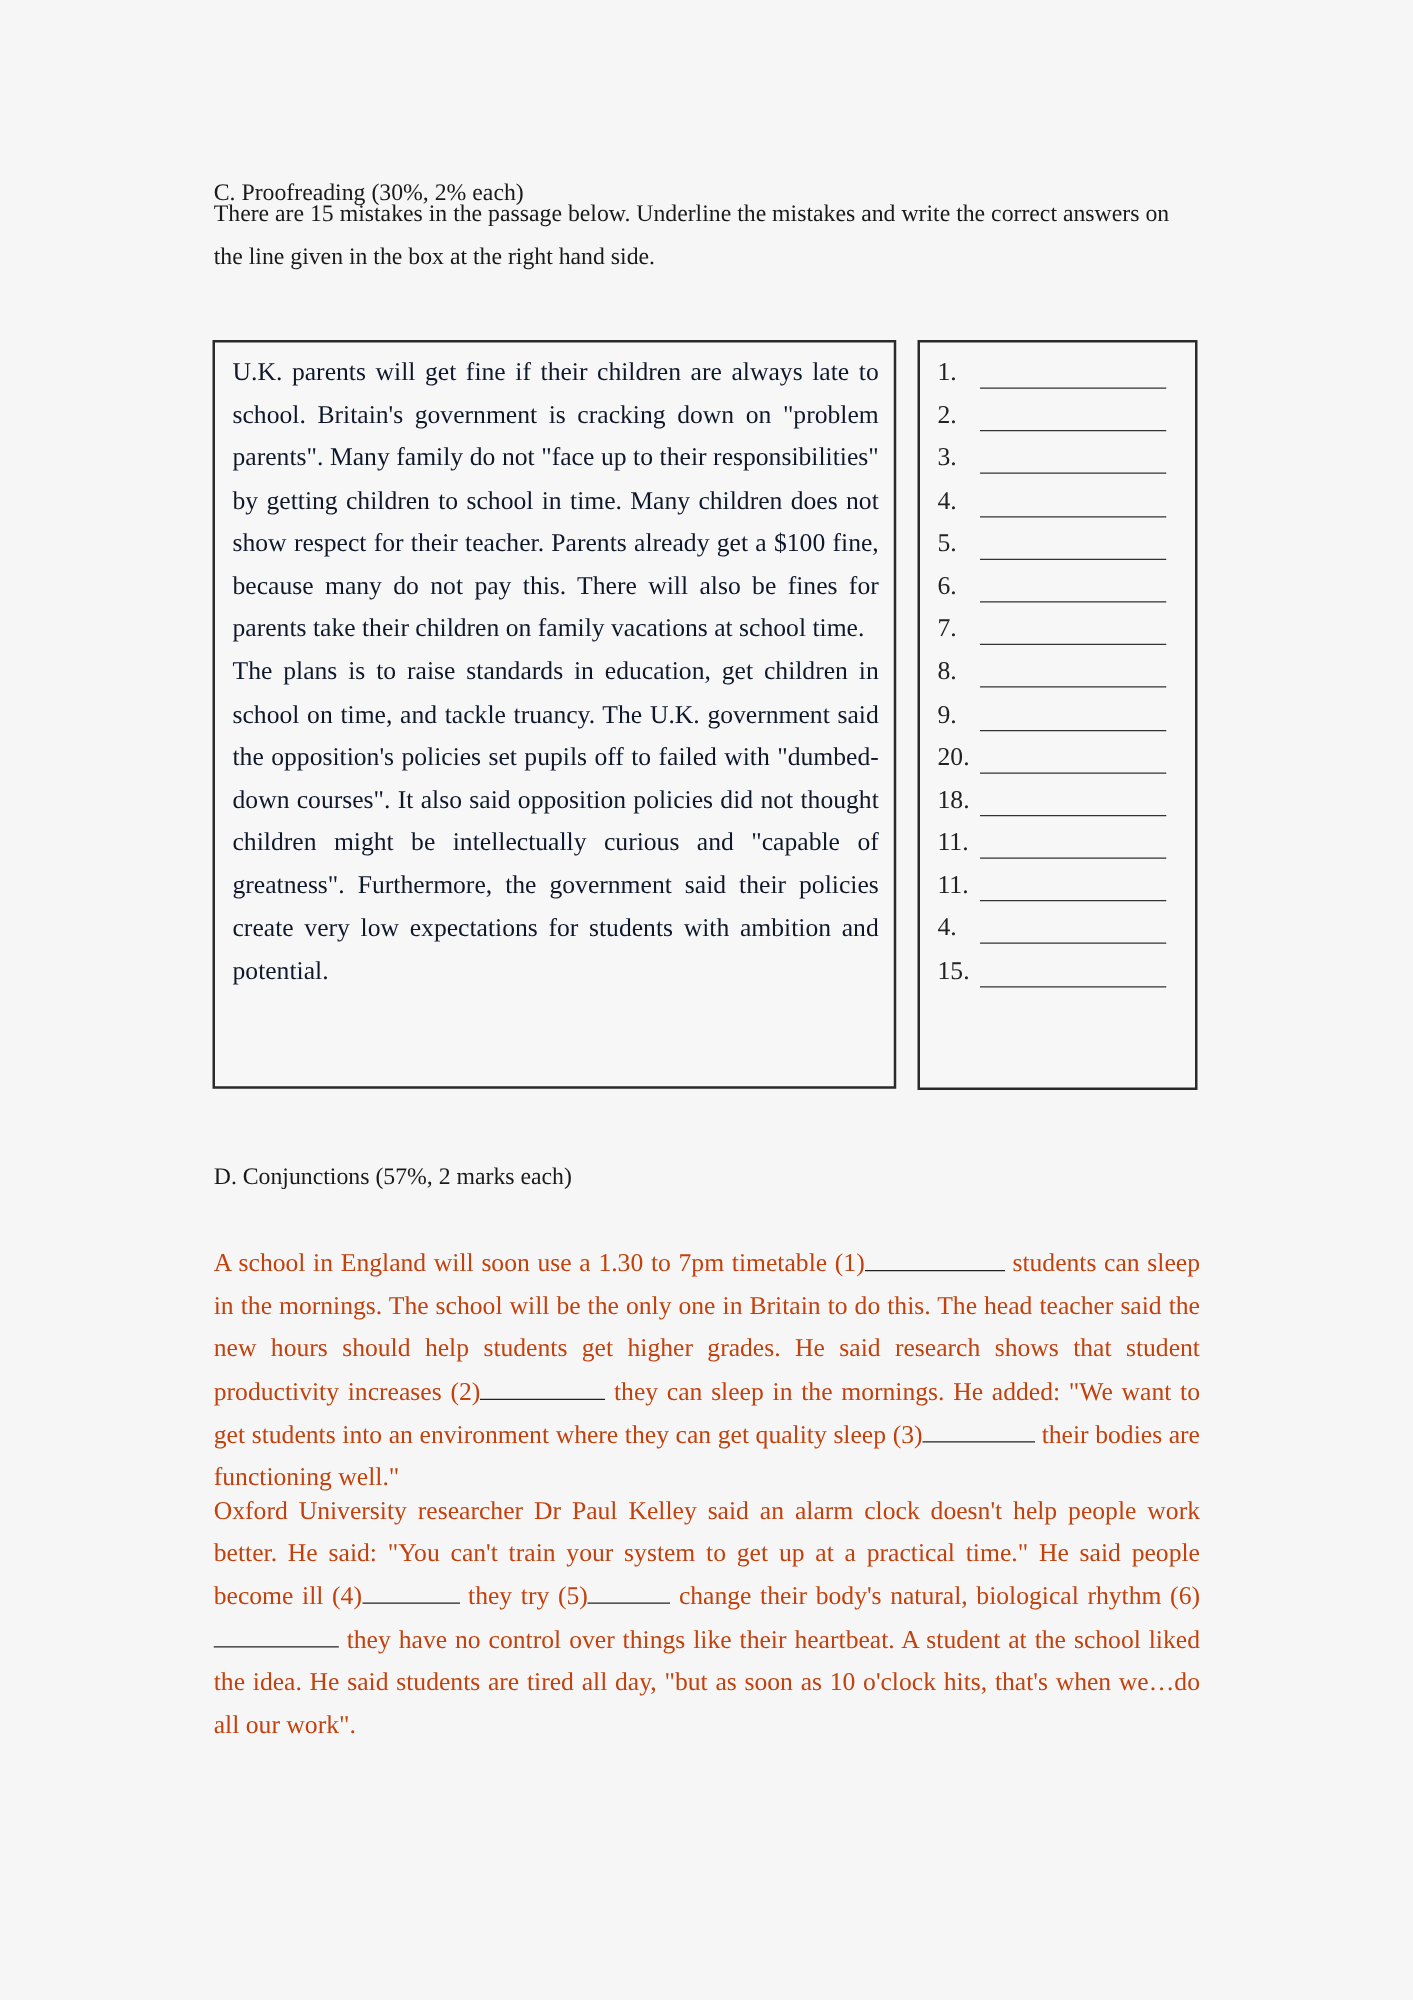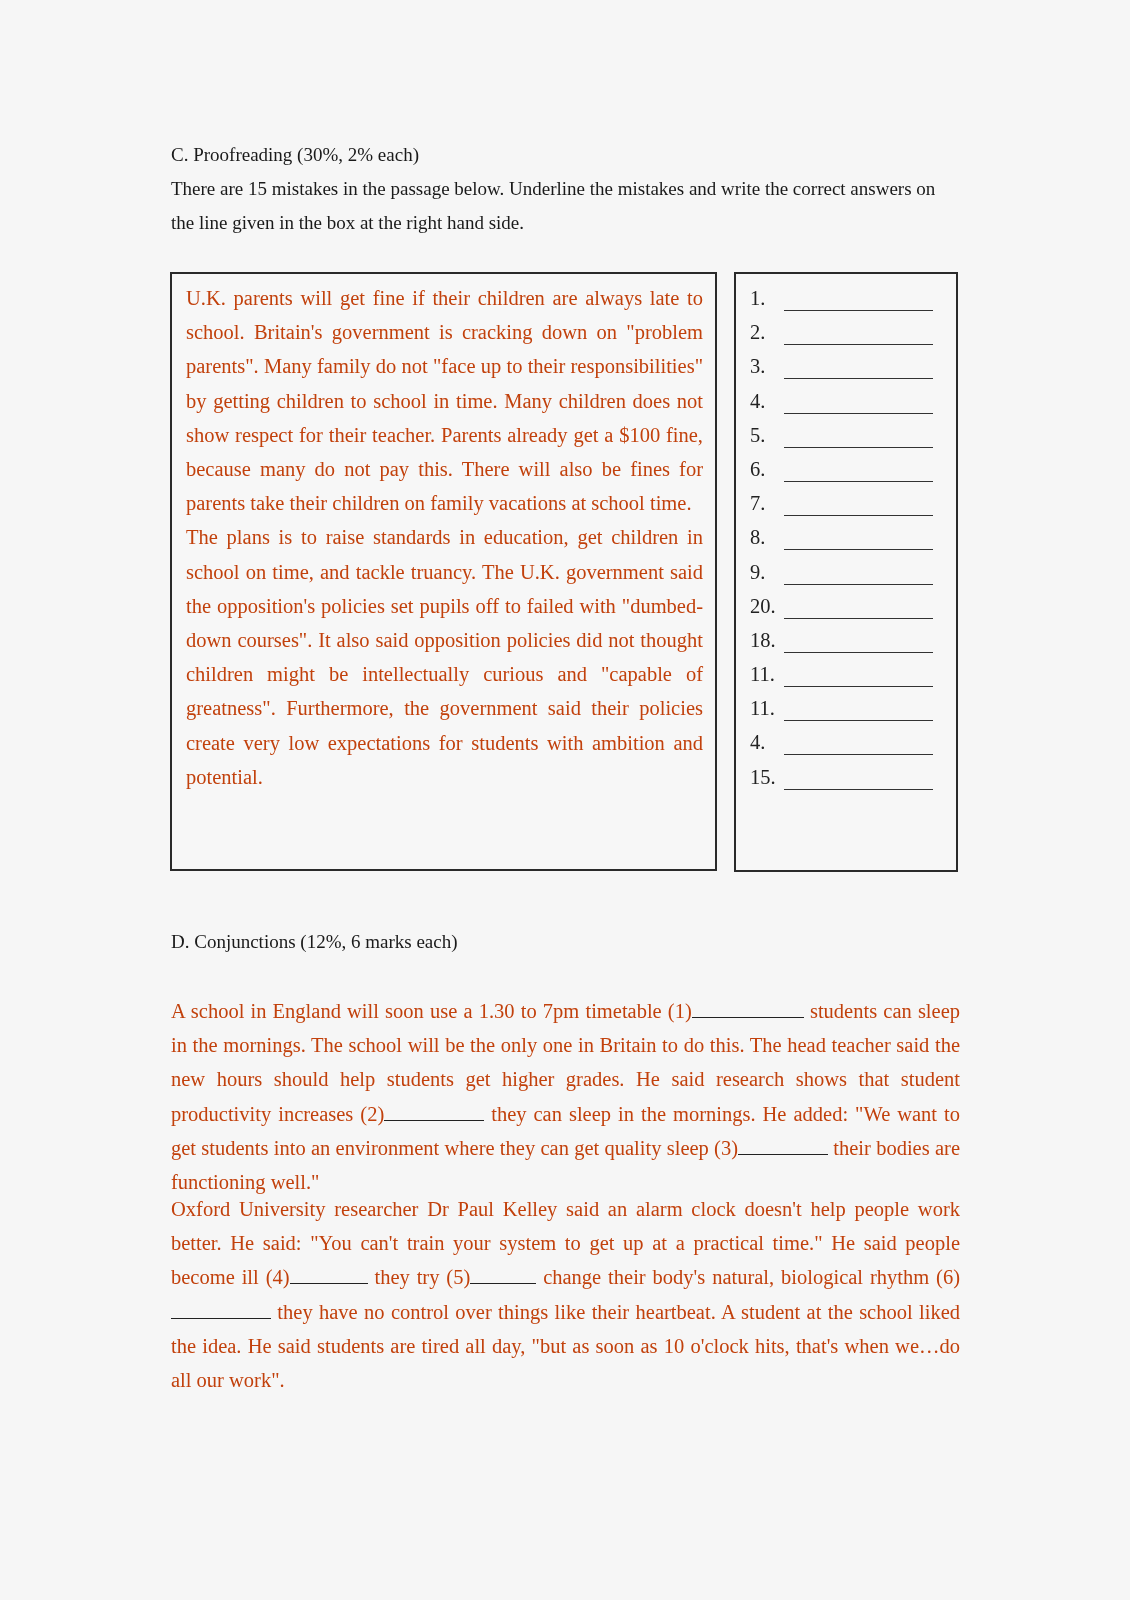--- a/index.html
+++ b/index.html
@@ -10,32 +10,32 @@
       color: #1a1a1a;
       position: relative;
       overflow: hidden;
     }
     .page { position: absolute; left: 0; top: 0; width: 1130px; height: 1600px; }
     .heading, .instruction {
       position: absolute; left: 171px; width: 790px;
       font-weight: normal; font-size: 19px; line-height: 34px;
     }
     .sec-c-title { top: 138px; }
-    .sec-c-instr { top: 172px; }
+    .sec-c-instr { top: 155px; }
 
     .passage-box {
       position: absolute; left: 170px; top: 272px;
       width: 547px; height: 599px;
       border: 2px solid #2a2a2a; box-sizing: border-box;
       background: #f7f7f7;
     }
     .passage-text {
       position: absolute; left: 14px; top: 7px; width: 517px;
       font-size: 20.5px; line-height: 34.2px; text-align: justify;
-      color: #c2410c;
+      color: #0f172a;
     }
     .passage-text p { margin: 0; }
 
     .answer-box {
       position: absolute; left: 734px; top: 272px;
       width: 224px; height: 600px;
       border: 2px solid #2a2a2a; box-sizing: border-box;
       background: #f7f7f7;
     }
     .answer-list { position: absolute; left: 14px; top: 9px; }
@@ -132,19 +132,19 @@
           <span class="answer-num">4.</span>
           <span class="answer-line"></span>
         </div>
       <div class="answer-row">
           <span class="answer-num">15.</span>
           <span class="answer-line"></span>
         </div>
     </div>
   </div>
 
-  <div class="heading sec-d-title">D. Conjunctions (12%, 6 marks each)</div>
+  <div class="heading sec-d-title">D. Conjunctions (57%, 2 marks each)</div>
 
   <p class="para para1"><span>A school in England will soon use a 1.30 to 7pm timetable (1)</span><span class="blank" style="width:112px"></span><span> students can sleep in the mornings. The school will be the only one in Britain to do this. The head teacher said the new hours should help students get higher grades. He said research shows that student productivity increases (2)</span><span class="blank" style="width:100px"></span><span> they can sleep in the mornings. He added: "We want to get students into an environment where they can get quality sleep (3)</span><span class="blank" style="width:90px"></span><span> their bodies are functioning well."</span></p>
 
   <p class="para para2"><span>Oxford University researcher Dr Paul Kelley said an alarm clock doesn't help people work better. He said: "You can't train your system to get up at a practical time." He said people become ill (4)</span><span class="blank" style="width:78px"></span><span> they try (5)</span><span class="blank" style="width:66px"></span><span> change their body's natural, biological rhythm (6)</span><span class="blank" style="width:100px"></span><span> they have no control over things like their heartbeat. A student at the school liked the idea. He said students are tired all day, "but as soon as 10 o'clock hits, that's when we…do all our work".</span></p>
 
 </div>
 
 </body></html>

